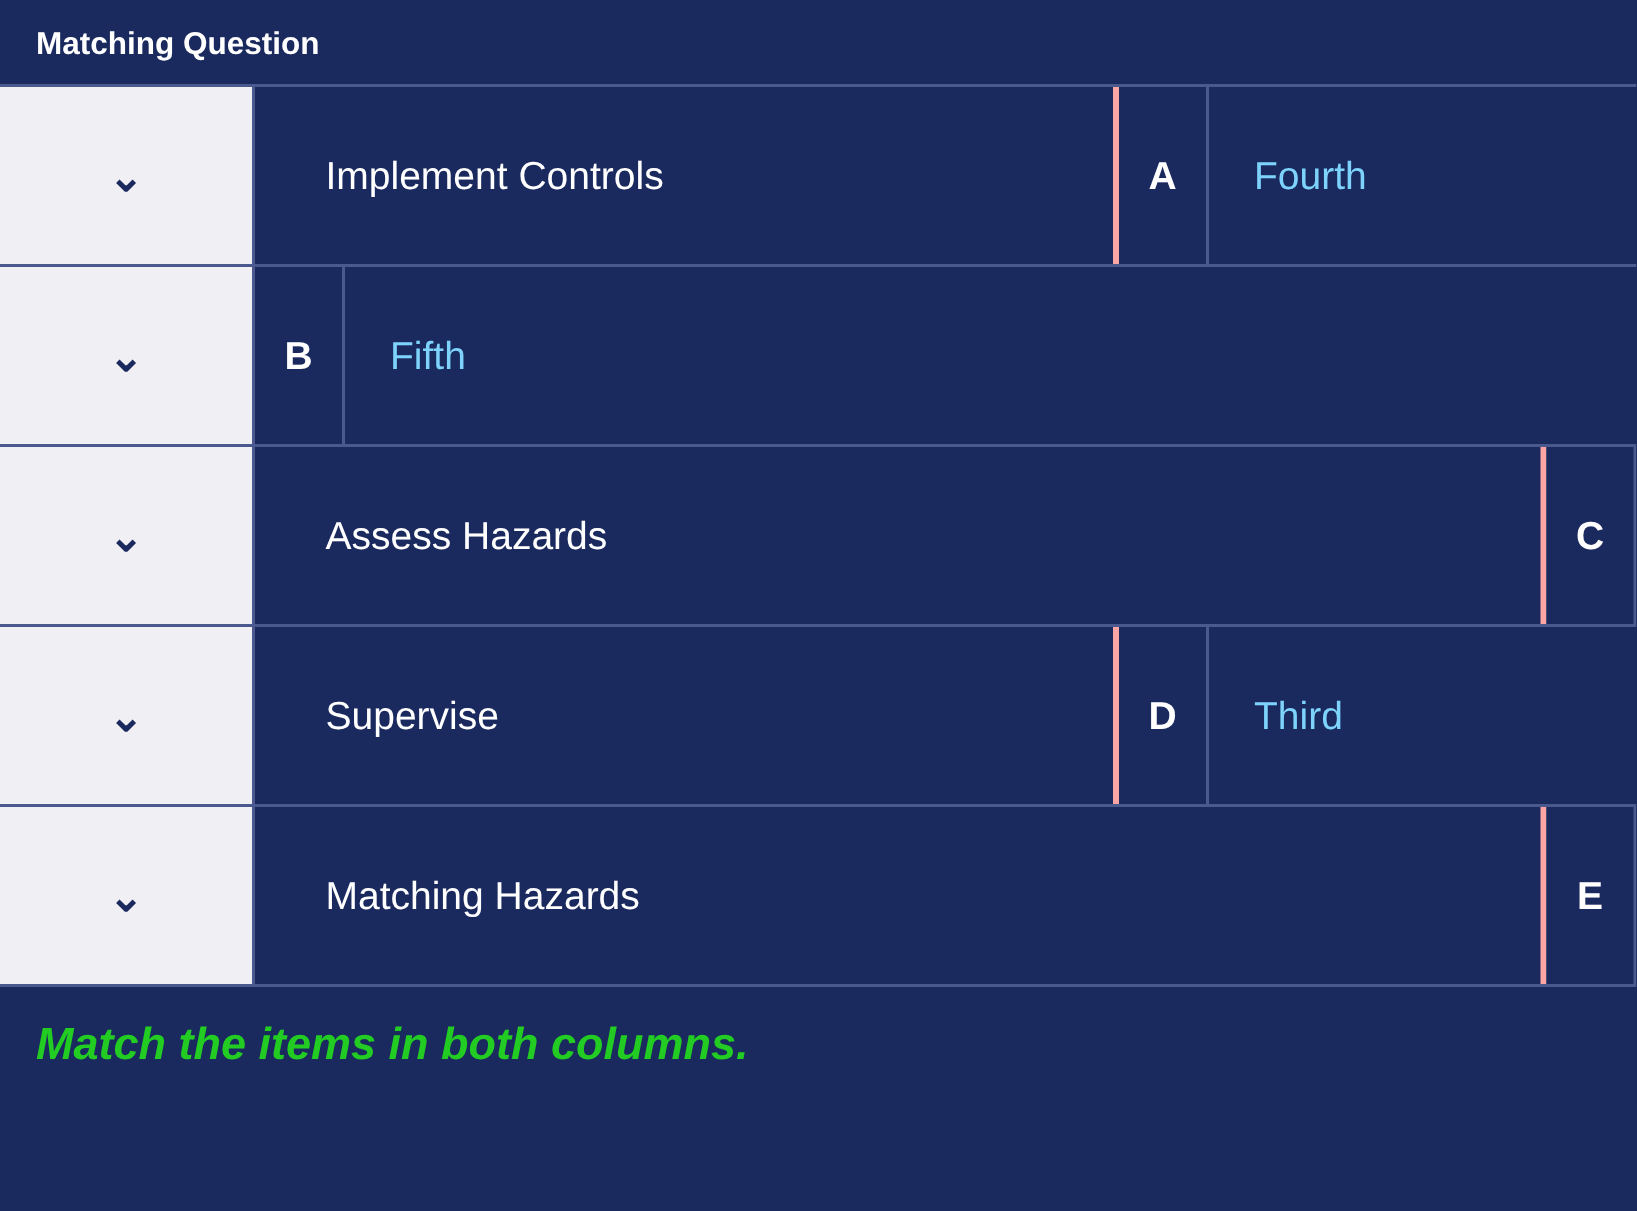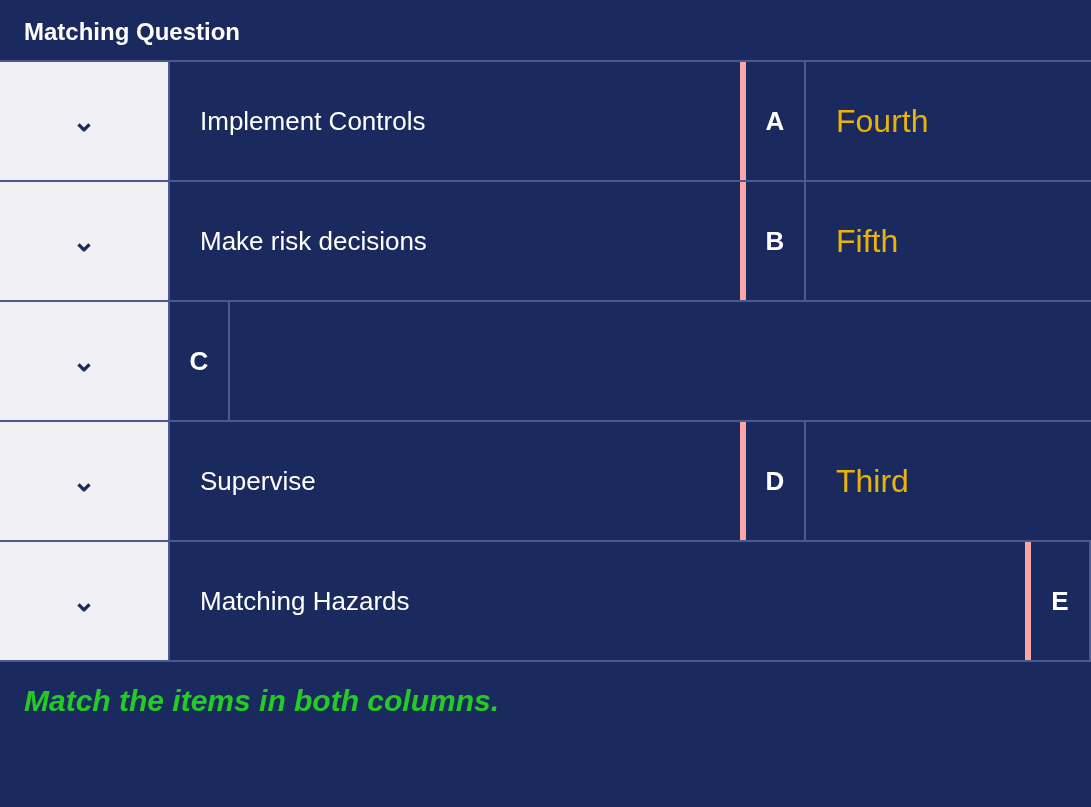--- a/index.html
+++ b/index.html
@@ -16,21 +16,21 @@
       overflow: hidden;
     }
 
     .header {
       padding: 18px 24px 14px 24px;
       background-color: #1a2a5e;
     }
 
     .header-title {
       color: #ffffff;
-      font-size: 24px;
+      font-size: 21px;
       font-weight: 600;
     }
 
     .table-container {
       width: 100%;
       border-top: 2px solid #4a5a8e;
     }
 
     .table-row {
       display: flex;
@@ -55,21 +55,22 @@
       font-size: 28px;
       font-weight: bold;
     }
 
     .label-cell {
       flex: 1;
       background-color: #1a2a5e;
       display: flex;
       align-items: center;
       padding: 20px 30px;
-      border-right: 6px solid #fca5a5;
+      border-right: 4px solid #fca5a5;
+      margin-left: 17px;
     }
 
     .label-text {
       color: #ffffff;
       font-size: 26px;
       font-weight: 400;
     }
 
     .letter-cell {
       width: 60px;
@@ -90,22 +91,22 @@
     .match-cell {
       width: 285px;
       min-width: 285px;
       background-color: #1a2a5e;
       display: flex;
       align-items: center;
       padding: 20px 30px;
     }
 
     .match-text {
-      color: #eab308;
-      font-size: 32px;
+      color: #7dd3fc;
+      font-size: 26px;
       font-weight: 400;
     }
 
     .footer {
       padding: 22px 24px;
       background-color: #1a2a5e;
     }
 
     .footer-text {
       color: #22cc22;
@@ -134,33 +135,33 @@
         <span class="letter-text">A</span>
       </div>
       <div class="match-cell">
         <span class="match-text">Fourth</span>
       </div>
     </div>
     <div class="table-row">
       <div class="dropdown-cell">
         <span class="chevron-icon">⌄</span>
       </div>
-      <div class="label-cell">
-        <span class="label-text">Make risk decisions</span>
-      </div>
       <div class="letter-cell">
         <span class="letter-text">B</span>
       </div>
       <div class="match-cell">
         <span class="match-text">Fifth</span>
       </div>
     </div>
     <div class="table-row">
       <div class="dropdown-cell">
         <span class="chevron-icon">⌄</span>
+      </div>
+      <div class="label-cell">
+        <span class="label-text">Assess Hazards</span>
       </div>
       <div class="letter-cell">
         <span class="letter-text">C</span>
       </div>
     </div>
     <div class="table-row">
       <div class="dropdown-cell">
         <span class="chevron-icon">⌄</span>
       </div>
       <div class="label-cell">

